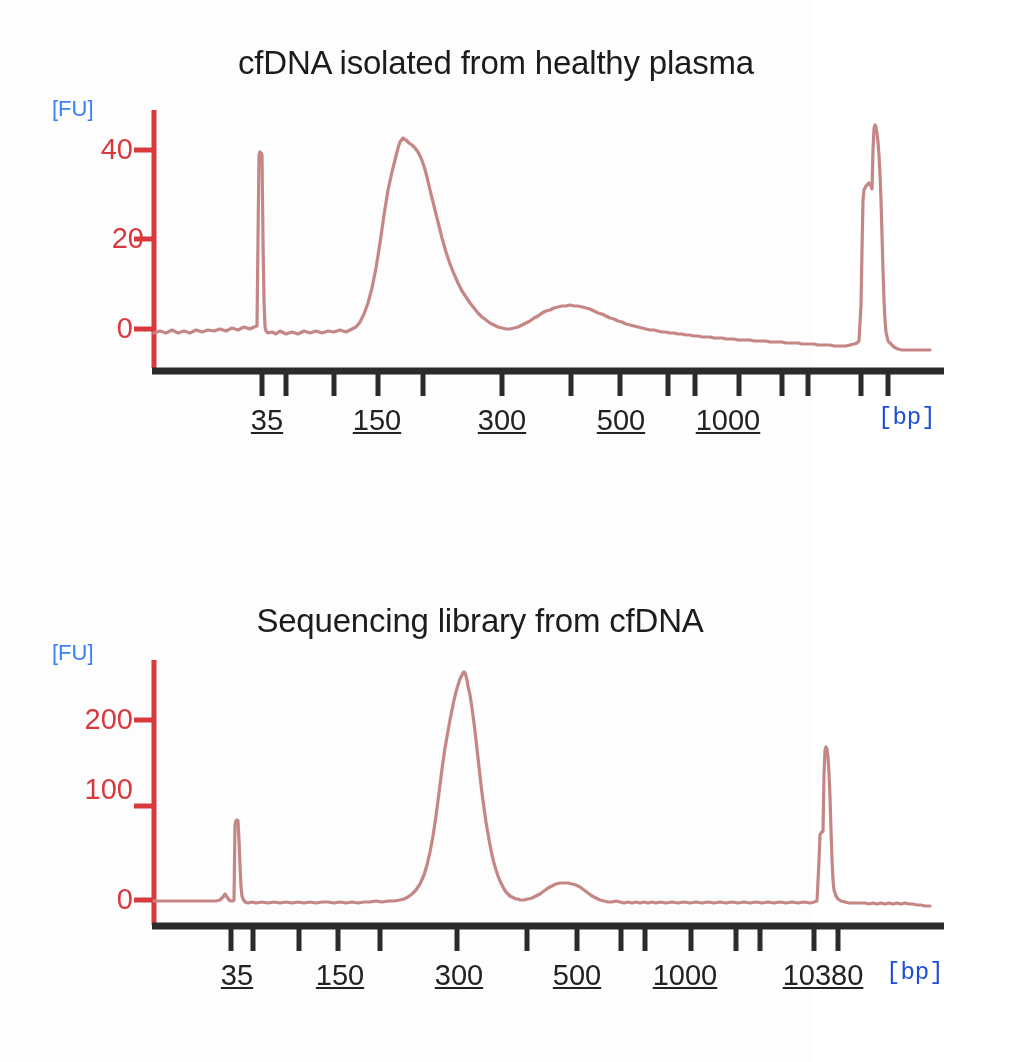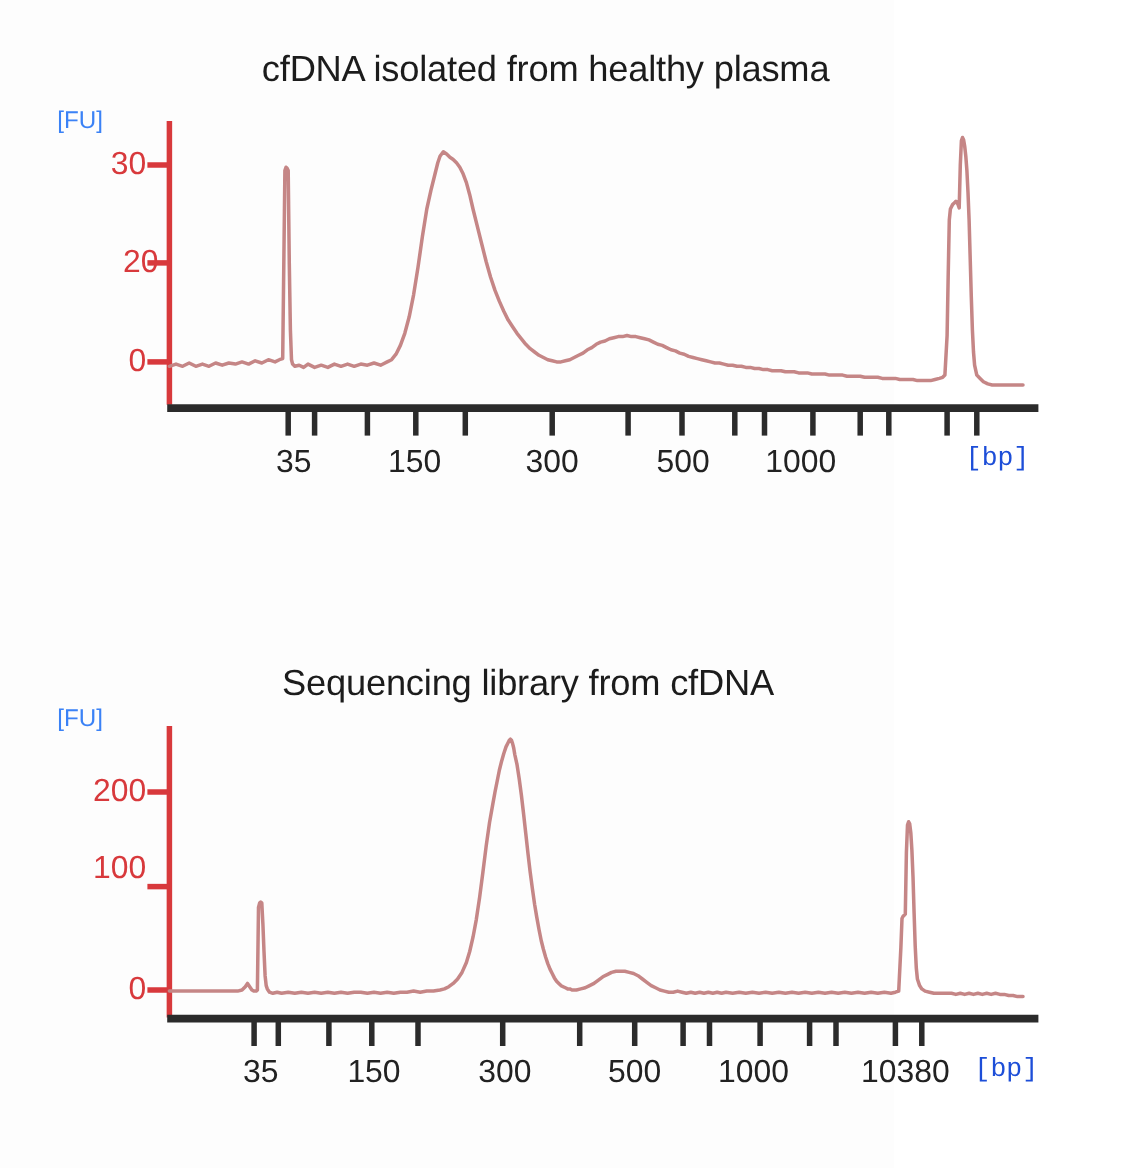--- a/index.html
+++ b/index.html
@@ -62,41 +62,42 @@
     text-align: right;
     font-family: "Liberation Sans", sans-serif;
   }
   .xtick-label {
     position: absolute;
     color: #222222;
     font-size: 29px;
     text-align: center;
     font-family: "Liberation Sans", sans-serif;
     white-space: nowrap;
+    text-decoration: underline;
   }
   .xunit-label {
     position: absolute;
     color: #1d4ed8;
     font-size: 24px;
     font-family: Liberation Mono, monospace;
     white-space: nowrap;
   }
 </style>
 </head>
 <body>
 
 <div class="page">
 
   <div class="panel" id="panel-1">
 
     <div class="chart-title">cfDNA isolated from healthy plasma</div>
 
     <div class="axis-unit" style="left:52px; top:96px;">[FU]</div>
 
-    <div class="ytick-label" style="left:55px; top:133px; width:78px;">30</div>
+    <div class="ytick-label" style="left:55px; top:133px; width:78px;">40</div>
     <div class="ytick-label" style="left:66px; top:222px; width:78px;">20</div>
     <div class="ytick-label" style="left:55px; top:312px; width:78px;">0</div>
 
     <svg class="plot-svg" width="1028" height="520" viewBox="0 0 1028 520">
 
       <line x1="154" y1="110" x2="154" y2="368" stroke="#d8393c" stroke-width="5"></line>
 
       <line x1="134" y1="150" x2="154" y2="150" stroke="#d8393c" stroke-width="5"></line>
       <line x1="134" y1="239" x2="154" y2="239" stroke="#d8393c" stroke-width="5"></line>
       <line x1="134" y1="329" x2="154" y2="329" stroke="#d8393c" stroke-width="5"></line>

